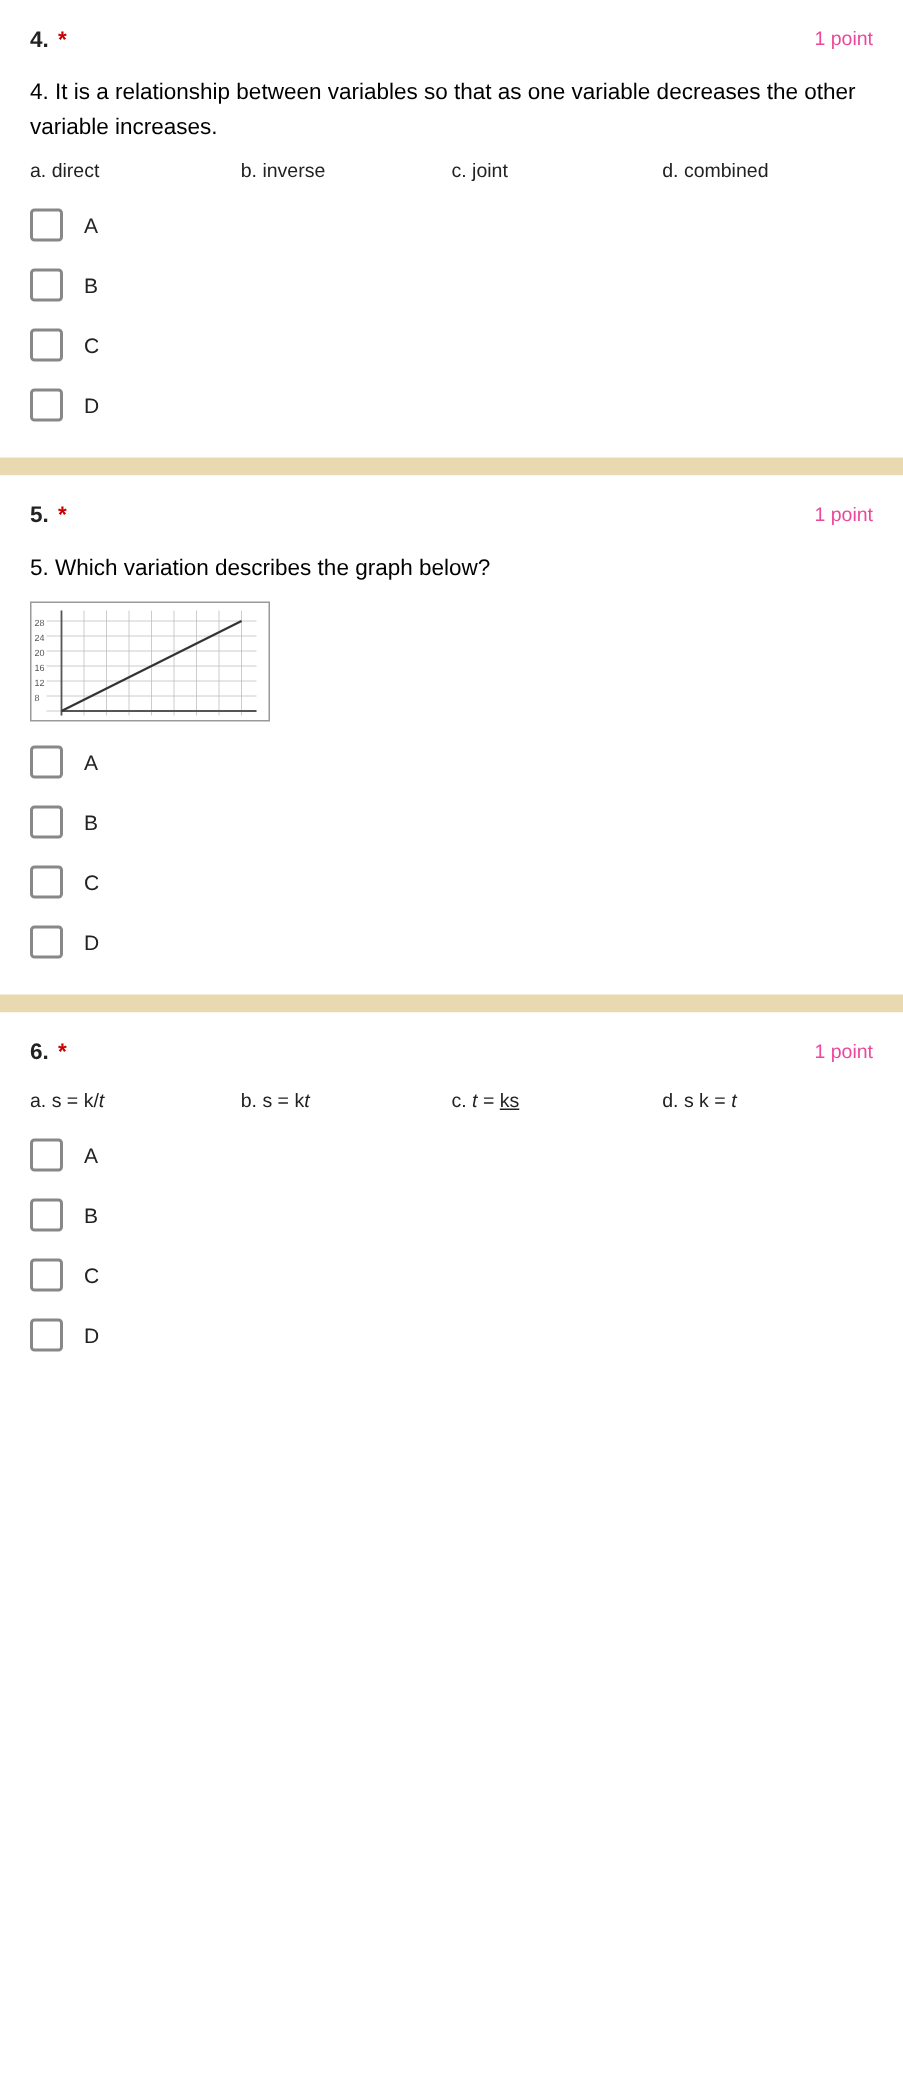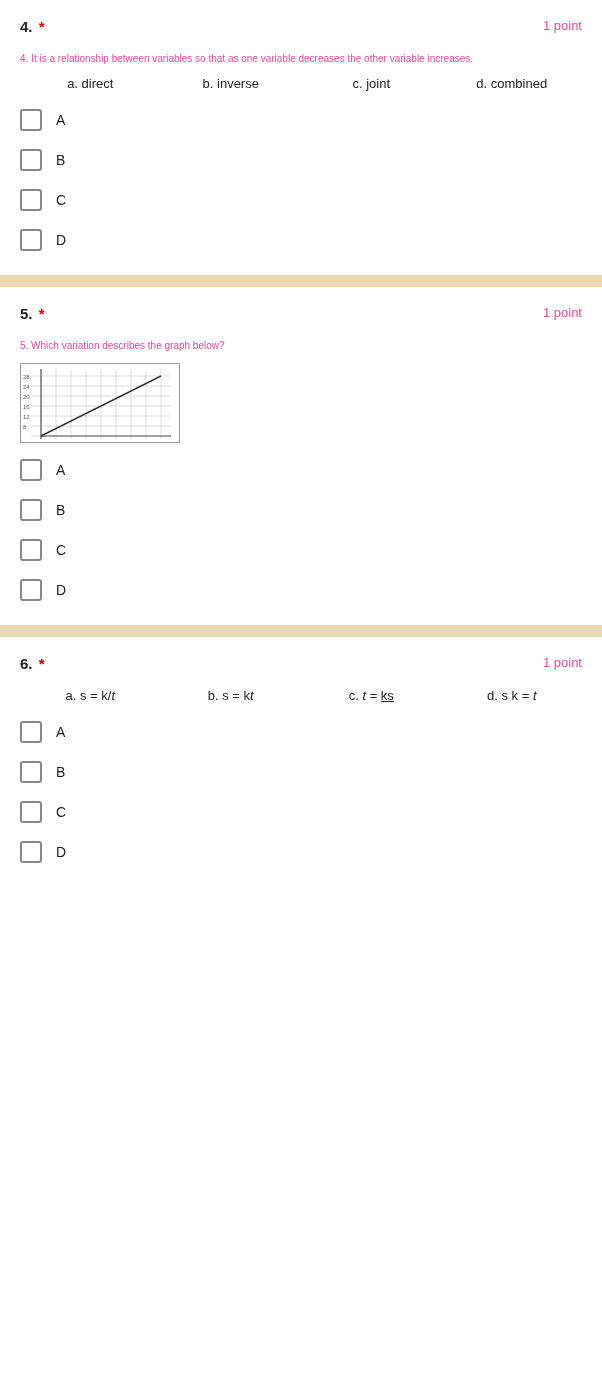--- a/index.html
+++ b/index.html
@@ -27,35 +27,34 @@
     }
     .required-star {
       color: #c00;
       margin-left: 2px;
     }
     .points {
       font-size: 13px;
       color: #ec4899;
     }
     .question-text {
-      font-size: 10px;
-      color: #ec4899;
+      font-size: 15px;
+      color: #000000;
       margin-bottom: 10px;
       line-height: 1.5;
     }
     .answer-labels {
       display: flex;
       gap: 0;
       margin-bottom: 18px;
       font-size: 13px;
       color: #222;
     }
     .answer-label {
       width: 150px;
-      text-align: center;
     }
     .answer-label.red-underline {
       color: #c00;
       text-decoration: underline;
     }
     .options-list {
       display: flex;
       flex-direction: column;
       gap: 18px;
       margin-top: 8px;

